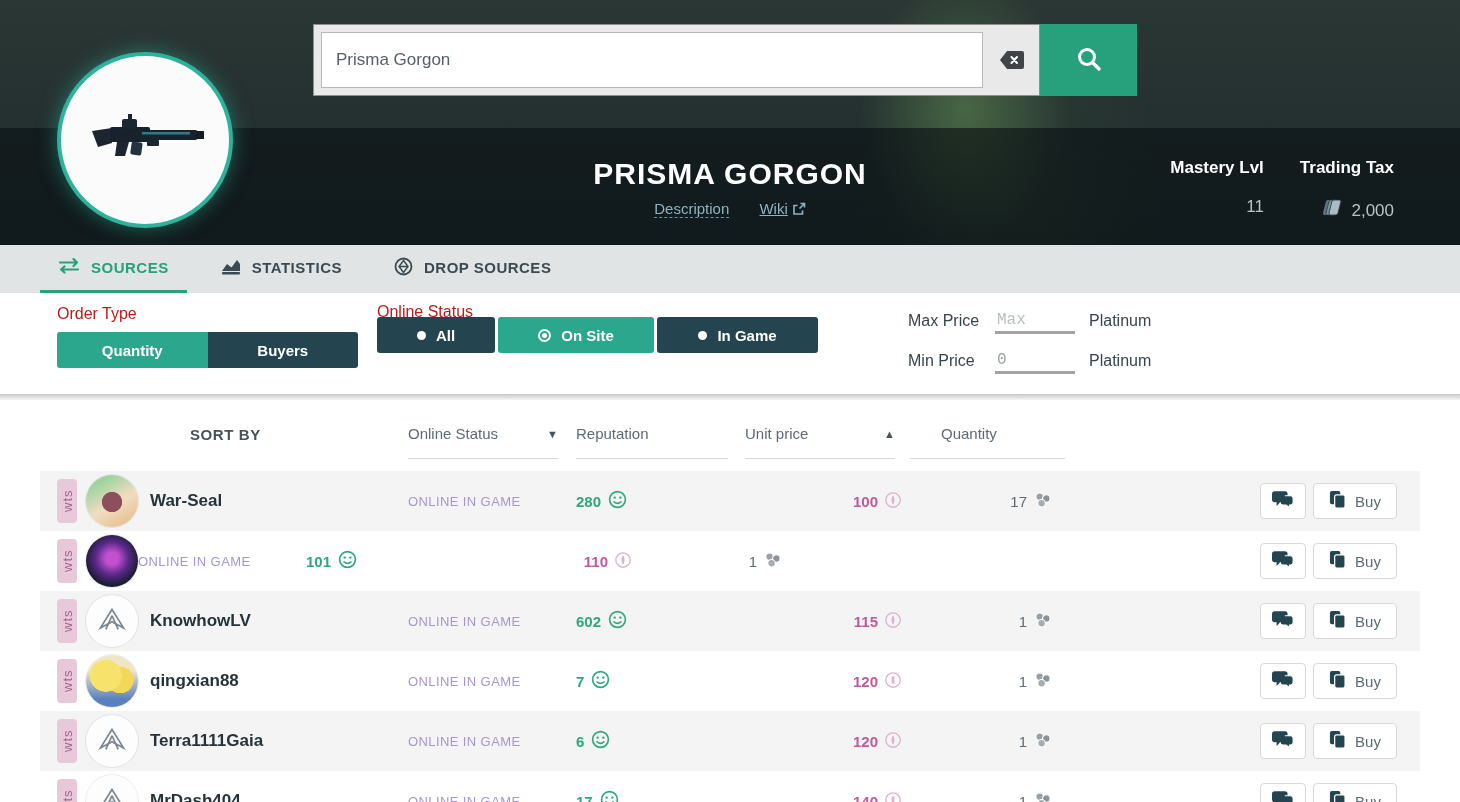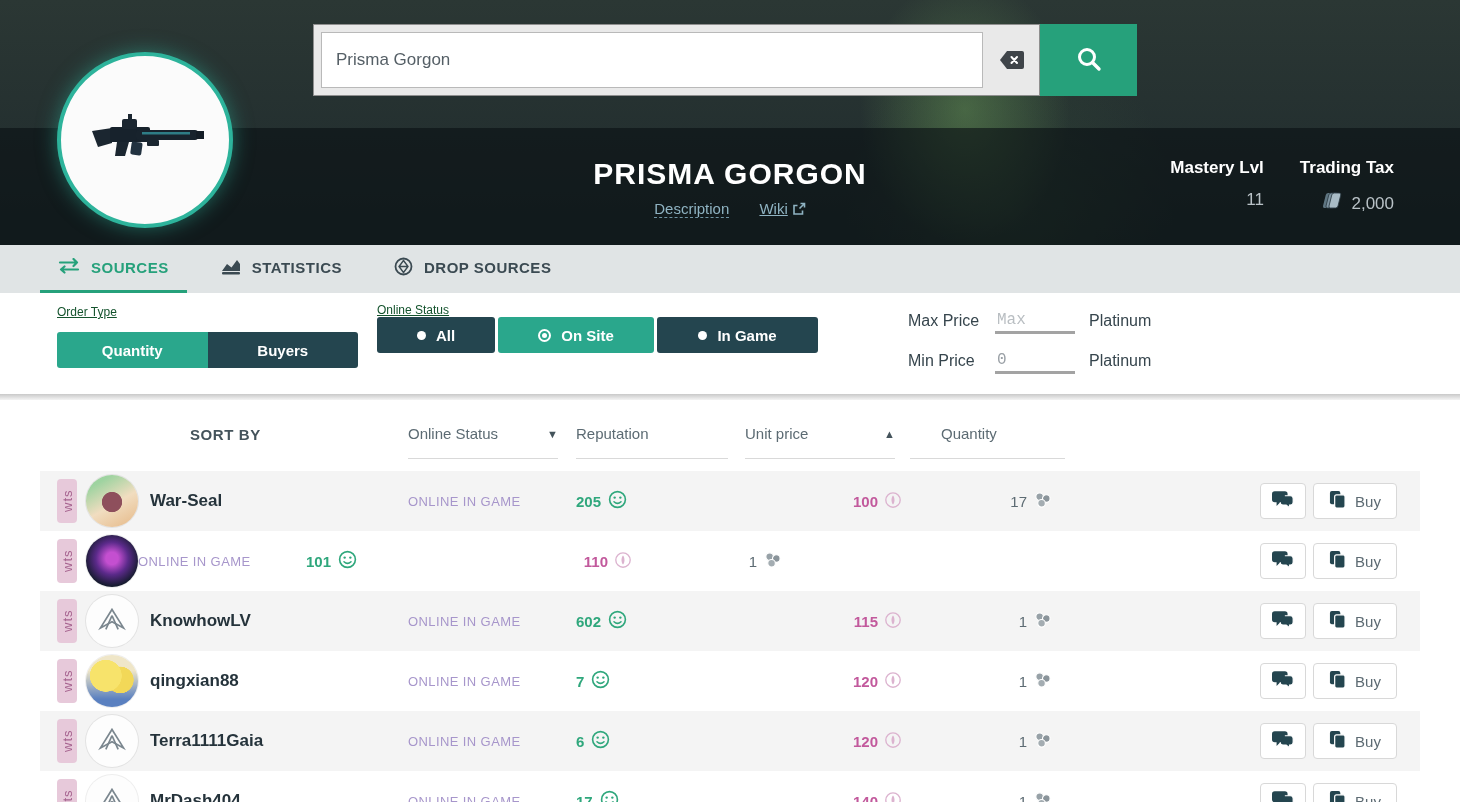--- a/index.html
+++ b/index.html
@@ -33,34 +33,34 @@
                  color:#fff; z-index:2; }
   .title-block h1 { font-size:30px; letter-spacing:1px; font-weight:bold; }
   .title-links { margin-top:9px; font-size:15px; }
   .link-desc { color:#8fb3c2; text-decoration:none; border-bottom:1px dashed #6f93a2;
                cursor:pointer; }
   .link-wiki { color:#8fb3c2; text-decoration:underline; margin-left:26px; cursor:pointer; }
   .ext-ico { display:inline-block; vertical-align:-2px; margin-left:4px; }
   .header-stats { position:absolute; right:66px; top:158px; display:flex; gap:36px;
                   z-index:2; text-align:right; }
   .stat-label { color:#fff; font-size:17px; font-weight:bold; }
-  .stat-value { color:#b9c2c7; font-size:17px; margin-top:12px;
+  .stat-value { color:#b9c2c7; font-size:17px; margin-top:19px;
                 display:flex; justify-content:flex-end; align-items:center; gap:7px; }
 
   
   .tabbar { height:48px; background:#e0e4e5; display:flex; padding-left:40px; }
   .tab { display:flex; align-items:center; gap:11px; padding:0 18px; cursor:pointer;
          font-size:15px; font-weight:bold; letter-spacing:.5px; color:#3b4a52;
          border-bottom:3px solid transparent; }
   .tab.active { color:#26a17b; border-bottom-color:#26a17b; }
   .tab + .tab { margin-left:16px; }
 
   
   .filter-panel { position:relative; height:101px; background:#fff; }
-  .f-label { position:absolute; font-size:12px; color:#14532d;text-decoration:underline; }
+  .f-label { position:absolute; font-size:16px; color:#b91c1c; }
   .lbl-ordertype { left:57px; top:12px; }
   .lbl-online { left:377px; top:10px; }
   .seg { position:absolute; left:57px; top:39px; display:flex; width:301px; height:36px;
          border-radius:3px; overflow:hidden; }
   .seg-btn { flex:1; border:none; color:#fff; font-size:15px; font-weight:bold;
              font-family:inherit; cursor:pointer; background:#24454f; }
   .seg-btn.active { background:#2aa78c; }
   .status-group { position:absolute; left:377px; top:24px; display:flex; gap:3px; }
   .st-btn { height:36px; border:none; border-radius:3px; color:#fff; font-size:15px;
             font-weight:bold; font-family:inherit; cursor:pointer; background:#24454f;
@@ -300,21 +300,21 @@
 
   <div id="rows">
   <div class="row row-odd">
     <span class="row-tag">wts</span>
     <div class="row-avatar av-girl">
       
     </div>
     <span class="row-user">War-Seal</span>
     <span class="row-status">ONLINE IN GAME</span>
     <span class="row-rep">
-      <span>205</span>
+      <span>280</span>
       <span>
         <svg width="19" height="19" viewBox="0 0 20 20" fill="none">
           <circle cx="10" cy="10" r="8.3" stroke="#2fa77c" stroke-width="1.7"></circle>
           <circle cx="7" cy="8" r="1.25" fill="#2fa77c"></circle>
           <circle cx="13" cy="8" r="1.25" fill="#2fa77c"></circle>
           <path d="M6.3 12.3 q3.7 3.6 7.4 0" stroke="#2fa77c" stroke-width="1.6" stroke-linecap="round"></path>
         </svg>
       </span>
     </span>
     <span class="row-price">

